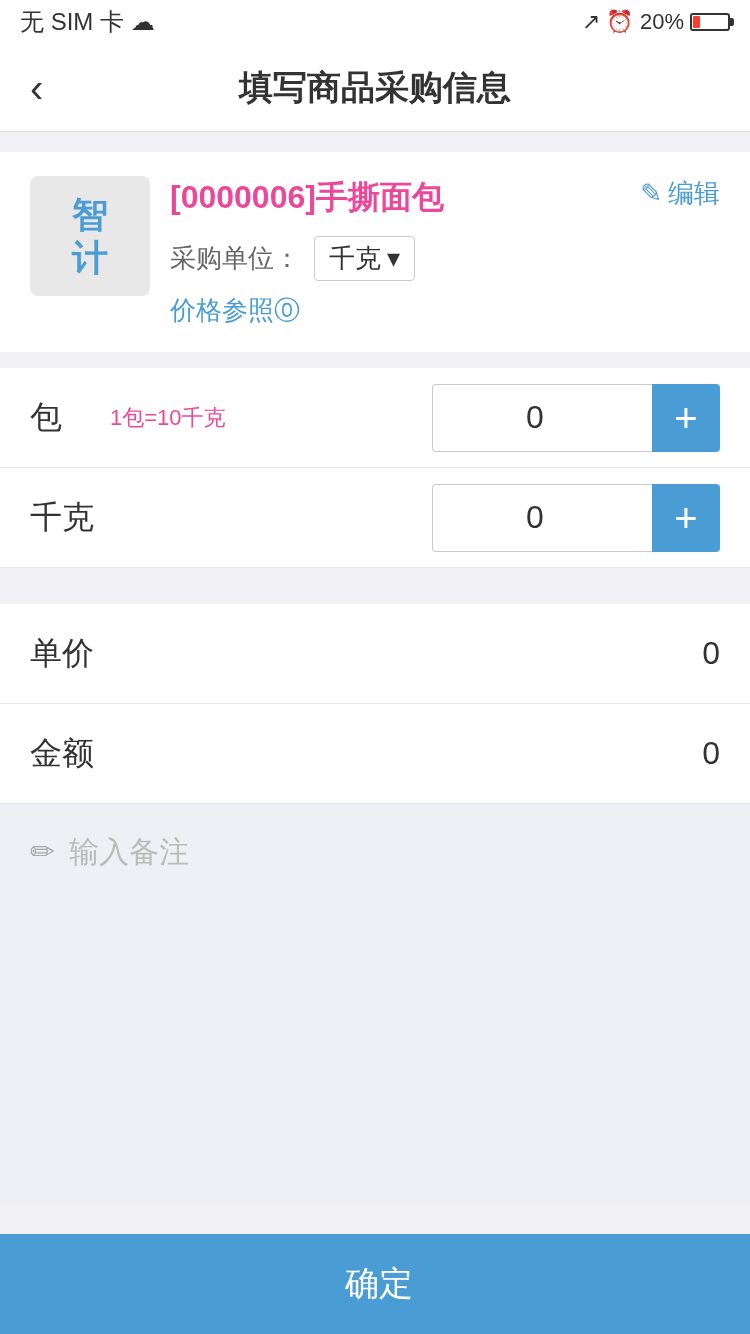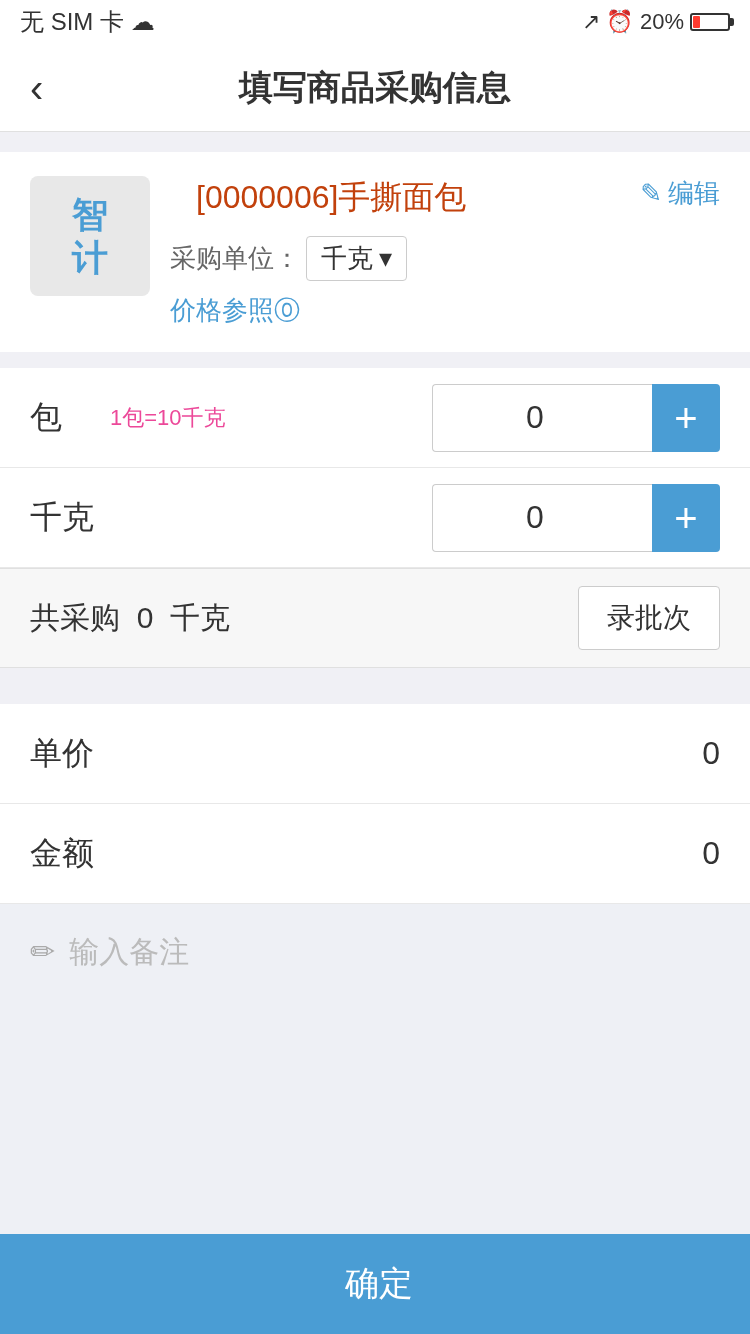--- a/index.html
+++ b/index.html
@@ -88,25 +88,25 @@
       flex-shrink: 0;
     }
     .product-thumb-logo {
       font-size: 36px;
       color: #4a9dd4;
       font-weight: bold;
       text-align: center;
       line-height: 1.2;
     }
     .product-info { flex: 1; }
-    .product-name { font-size: 32px; color: #c2410c; font-weight: 400; margin-bottom: 16px; margin-left: 26px; }
+    .product-name { font-size: 32px; color: #ec4899; font-weight: 700; margin-bottom: 16px; }
     .product-unit-row {
       display: flex;
       align-items: center;
-      gap: 6px;
+      gap: 14px;
       font-size: 26px;
       color: #666;
     }
     .unit-select {
       border: 1px solid #ccc;
       border-radius: 4px;
       padding: 4px 14px;
       font-size: 26px;
       background: #fff;
       color: #333;
@@ -344,28 +344,20 @@
   </div>
 
   <div class="input-row">
     <span class="input-label">千克</span>
     <div class="input-field-wrapper">
       <input class="input-field" type="number" value="0" style="">
       <div class="plus-btn">+</div>
     </div>
   </div>
 
-  <div class="summary-row">
-    <span class="summary-text">
-      <span>共采购</span>
-      &nbsp;<span>0</span>&nbsp;
-      <span>千克</span>
-    </span>
-    <div class="batch-btn">录批次</div>
-  </div>
 </div>
 
 <div class="divider-bg"></div>
 
 <div class="info-section">
   <div class="info-row">
     <span class="info-label">单价</span>
     <span class="info-value">0</span>
   </div>
   <div class="info-row">

